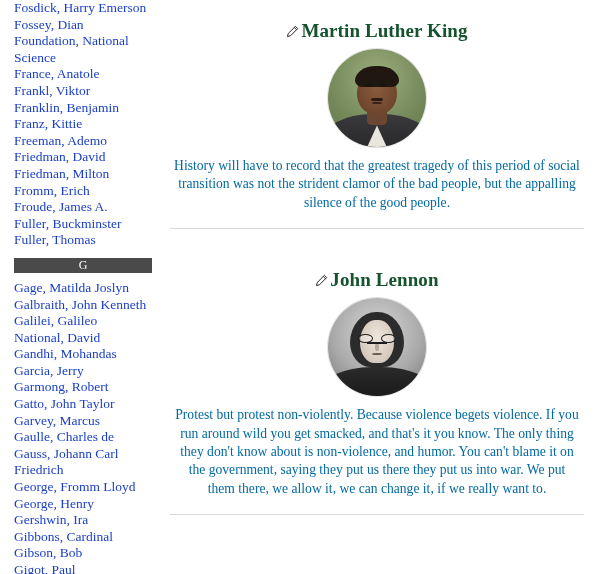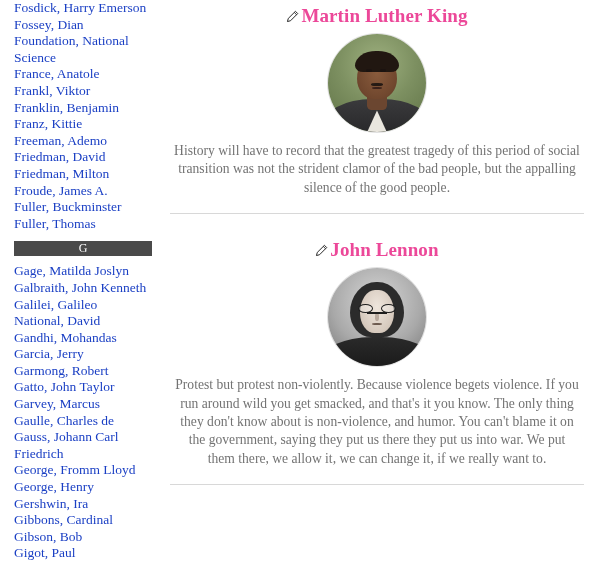--- a/index.html
+++ b/index.html
@@ -58,22 +58,22 @@
   }
   .entry + .entry {
     border-top: 1px solid #d8d8d8;
     margin-top: 16px;
     padding-top: 24px;
   }
   .entry-title {
     text-align: center;
     font-size: 19px;
     font-weight: bold;
-    color: #ec4899;
-    margin: 1px 0 6px 0;
+    color: #14532d;
+    margin: 16px 0 6px 0;
     letter-spacing: 0.1px;
     font-family: "Liberation Serif", serif;
   }
   .pen-icon {
     display: inline-block;
     vertical-align: -1px;
     margin-right: 2px;
   }
   .portrait-wrap {
     display: flex;
@@ -243,21 +243,21 @@
     width: 4%;
     height: 8%;
     background: rgba(140,120,105,0.5);
     border-radius: 40%;
   }
   .quote {
     margin: 0;
     text-align: center;
     font-size: 13.6px;
     line-height: 18.4px;
-    color: #737373;
+    color: #0369a1;
     padding: 0 4px;
     font-family: "Liberation Serif", serif;
   }
   .bottom-rule {
     border-top: 1px solid #d8d8d8;
     margin-top: 16px;
   }
 </style>
 </head>
 <body>
@@ -269,20 +269,21 @@
       <a class="author-link" href="#">Fosdick, Harry Emerson</a>
       <a class="author-link" href="#">Fossey, Dian</a>
       <a class="author-link" href="#">Foundation, National Science</a>
       <a class="author-link" href="#">France, Anatole</a>
       <a class="author-link" href="#">Frankl, Viktor</a>
       <a class="author-link" href="#">Franklin, Benjamin</a>
       <a class="author-link" href="#">Franz, Kittie</a>
       <a class="author-link" href="#">Freeman, Ademo</a>
       <a class="author-link" href="#">Friedman, David</a>
       <a class="author-link" href="#">Friedman, Milton</a>
+      <a class="author-link" href="#">Fromm, Erich</a>
       <a class="author-link" href="#">Froude, James A.</a>
       <a class="author-link" href="#">Fuller, Buckminster</a>
       <a class="author-link" href="#">Fuller, Thomas</a>
     </div>
 
     <div class="letter-bar">G</div>
 
     <div>
       <a class="author-link" href="#">Gage, Matilda Joslyn</a>
       <a class="author-link" href="#">Galbraith, John Kenneth</a>

